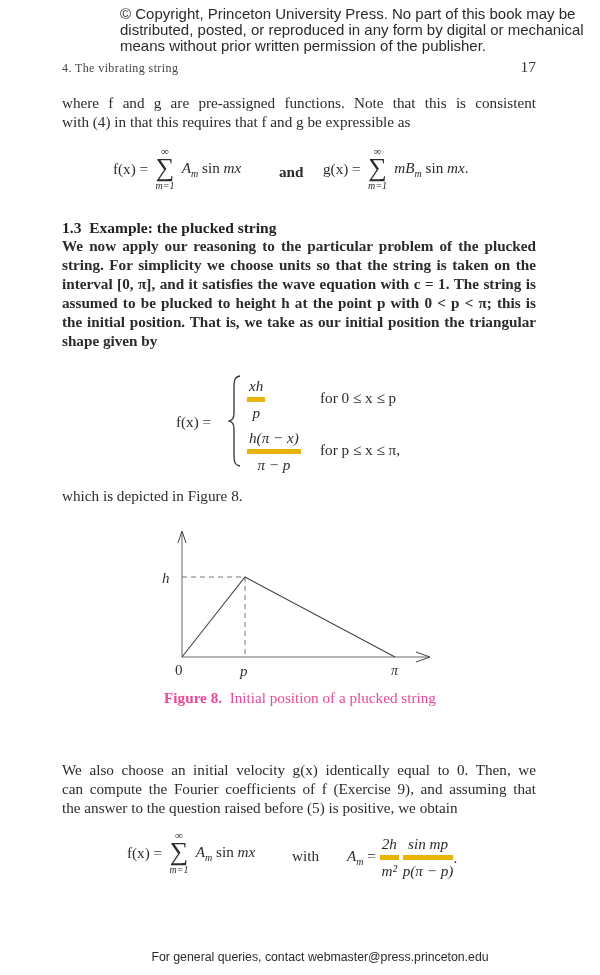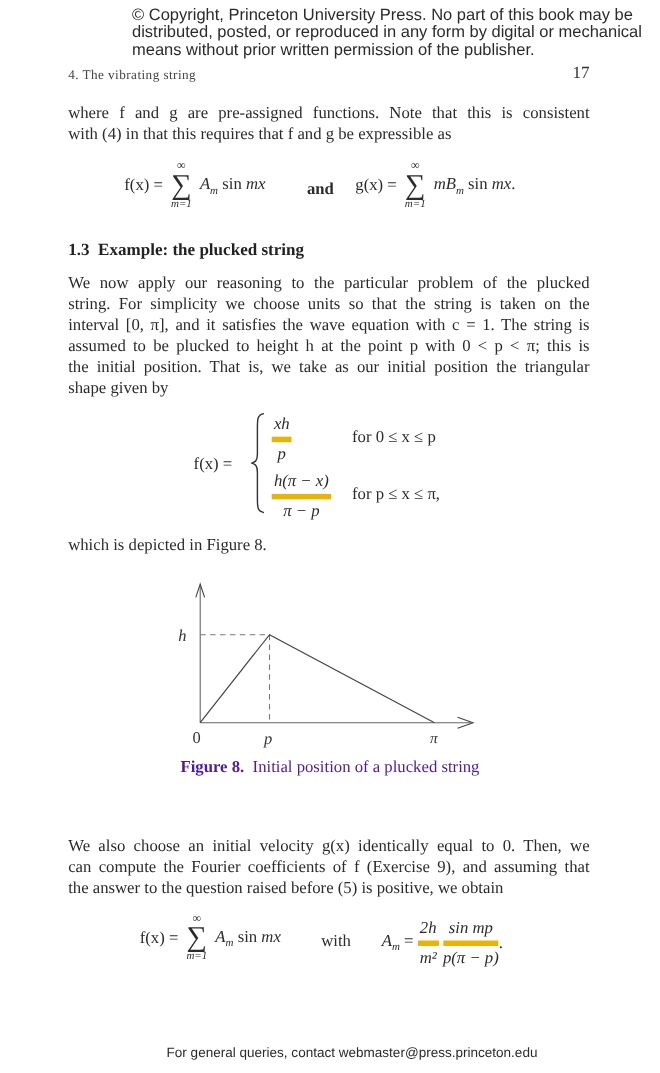--- a/index.html
+++ b/index.html
@@ -15,21 +15,21 @@
   i.v { font-style:italic; }
   .sum { display:inline-block; position:relative; vertical-align:middle; text-align:center; width:26px; }
   .sum .sig { font-size:26px; line-height:24px; display:block; }
   .sum .top { font-size:11px; line-height:10px; display:block; }
   .sum .bot { font-size:10px; line-height:12px; display:block; font-style:italic; }
   .section-heading { position:absolute; left:62px; top:219px; font-family:"Liberation Serif",serif; font-weight:bold; font-size:15.5px; color:#222; }
   .frac { display:inline-block; vertical-align:middle; text-align:center; }
   .frac .n { display:block; padding:0 2px 2px 2px; border-bottom:5px solid #eab308; }
   .frac .d { display:block; padding-top:2px; }
   .brace { position:absolute; left:228px; top:375px; width:14px; height:92px; }
-  .caption { position:absolute; left:0; width:600px; top:689px; text-align:center; font-family:"Liberation Serif",serif; font-size:15.2px; color:#4c1d95; }
+  .caption { position:absolute; left:0; width:600px; top:689px; text-align:center; font-family:"Liberation Serif",serif; font-size:15.2px; color:#ec4899; }
   .caption b { font-weight:bold; }
   .footer { position:absolute; left:0; width:600px; top:950px; text-align:center; font-family:"Liberation Sans","DejaVu Sans",sans-serif; font-size:12.3px; color:#2b2b2b;margin-left:20px; }
   svg text { font-family:"Liberation Serif",serif; }
 </style>
 </head>
 <body>
 
 <div class="copyright">
   <div>© Copyright, Princeton University Press. No part of this book may be</div>
   <div>distributed, posted, or reproduced in any form by digital or mechanical</div>
@@ -62,21 +62,21 @@
     <span class="bot">m=1</span>
   </span>
   <span style="vertical-align:middle;"><i class="v">mB</i><sub style="font-size:10px;"><i>m</i></sub> sin <i class="v">mx</i>.</span>
 </div>
 
 <div class="section-heading">
   <span>1.3</span>&nbsp;
   <span>Example: the plucked string</span>
 </div>
 
-<div class="para" style="top:248px;">
+<div class="para" style="top:236px;font-weight:bold;">
   <span class="ln">We now apply our reasoning to the particular problem of the plucked</span>
   <span class="ln">string. For simplicity we choose units so that the string is taken on the</span>
   <span class="ln">interval [0, π], and it satisfies the wave equation with c = 1. The string is</span>
   <span class="ln">assumed to be plucked to height h at the point p with 0 &lt; p &lt; π; this is</span>
   <span class="ln">the initial position. That is, we take as our initial position the triangular</span>
   <span class="ln last">shape given by</span>
 </div>
 
 <div class="math" style="left:176px; top:413px;">f(x) =</div>
 <svg class="brace" viewBox="0 0 14 92">

